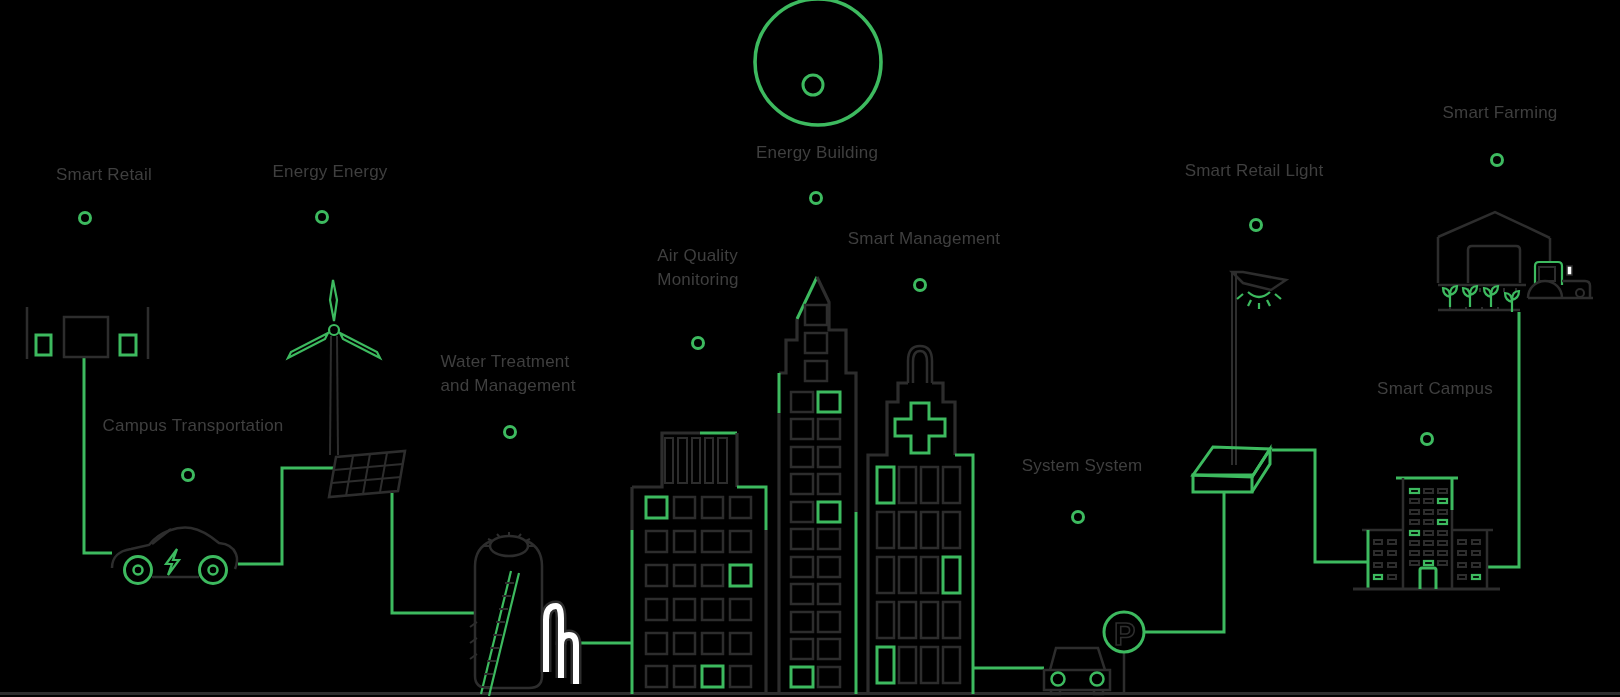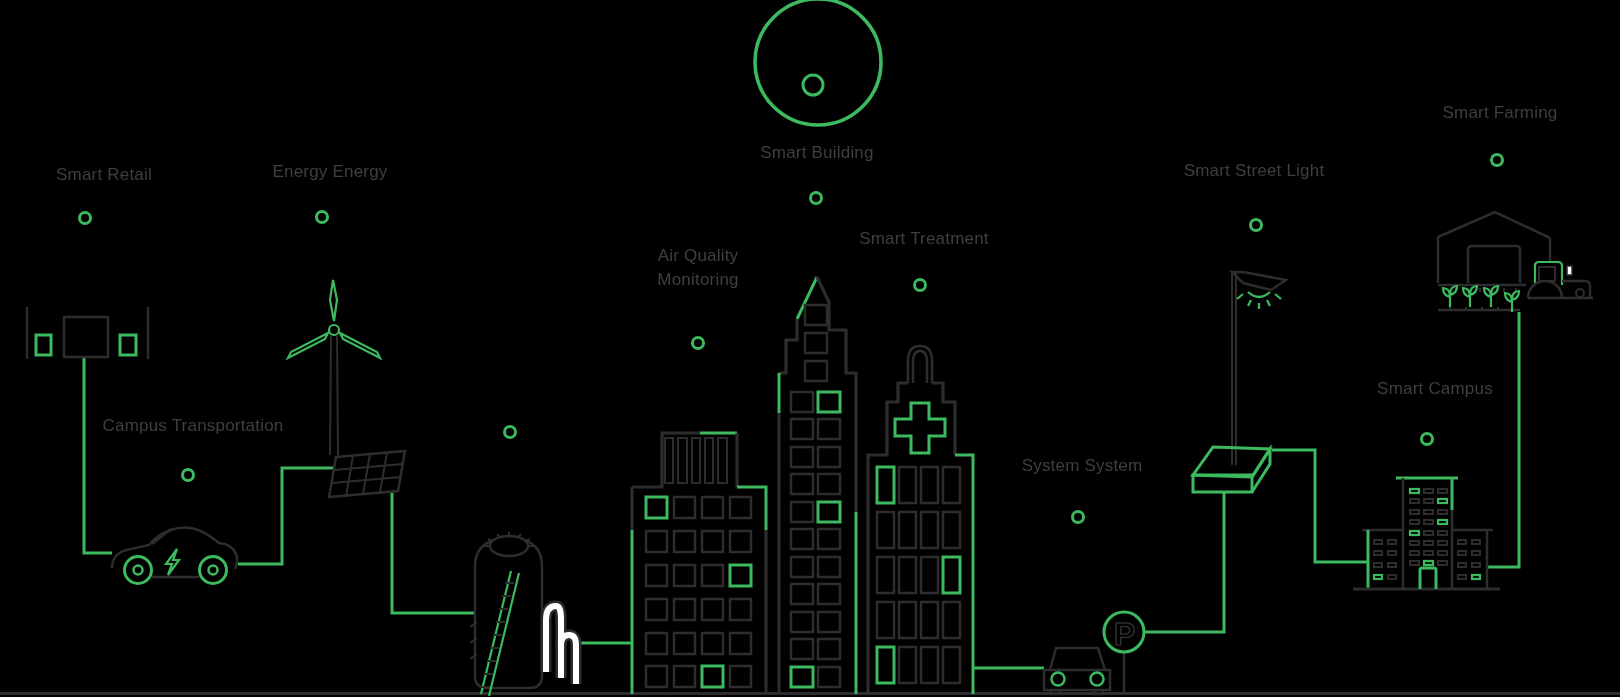--- a/index.html
+++ b/index.html
@@ -8,21 +8,21 @@
     --label-text:#3f3f3f;
     --background:#000000;
     --pipe-white:#ffffff;
   }
   html,body{margin:0;padding:0;background:var(--background);}
   #stage{position:relative;width:1620px;height:697px;background:var(--background);
          overflow:hidden;font-family:"Liberation Sans",sans-serif;}
   #art{position:absolute;left:0;top:0;}
   .lbl{position:absolute;transform:translateX(-50%);
        font:500 17px/24px "Liberation Sans",sans-serif;
-       color:var(--label-text);text-align:center;white-space:pre-line;letter-spacing:.2px;}
+       color:var(--label-text);text-align:left;white-space:pre-line;letter-spacing:.2px;}
   
   .d{stroke:var(--line-dark);fill:none;stroke-width:2.5;}
   .d2{stroke:var(--line-dark);fill:none;stroke-width:2;}
   .d3{stroke:var(--line-dark);fill:none;stroke-width:3.2;}
   .g{stroke:var(--accent-green);fill:none;stroke-width:3;}
   .g2{stroke:var(--accent-green);fill:none;stroke-width:2.2;}
   .pipeD{stroke:var(--line-dark);fill:none;stroke-width:11;}
   .pipeW{stroke:var(--pipe-white);fill:none;stroke-width:6;}
 </style>
 </head>
@@ -350,21 +350,23 @@
       <g class="g2">
         <rect x="1374" y="575" width="8" height="4"></rect>
         <rect x="1472" y="575" width="8" height="4"></rect>
       </g>
     </g>
   </svg>
 
   <div class="lbl" style="left:104px;top:163px">Smart Retail</div>
   <div class="lbl" style="left:330px;top:160px">Energy Energy</div>
   <div class="lbl" style="left:193px;top:414px">Campus Transportation</div>
+  <div class="lbl" style="left:508px;top:350px">Water Treatment
+and Management</div>
   <div class="lbl" style="left:698px;top:244px">Air Quality
 Monitoring</div>
-  <div class="lbl" style="left:817px;top:141px">Smart Building</div>
-  <div class="lbl" style="left:924px;top:227px">Smart Treatment</div>
+  <div class="lbl" style="left:817px;top:141px">Energy Building</div>
+  <div class="lbl" style="left:924px;top:227px">Smart Management</div>
   <div class="lbl" style="left:1082px;top:454px">System System</div>
-  <div class="lbl" style="left:1254px;top:159px">Smart Street Light</div>
+  <div class="lbl" style="left:1254px;top:159px">Smart Retail Light</div>
   <div class="lbl" style="left:1500px;top:101px">Smart Farming</div>
   <div class="lbl" style="left:1435px;top:377px">Smart Campus</div>
 </div>
 
 </body></html>

